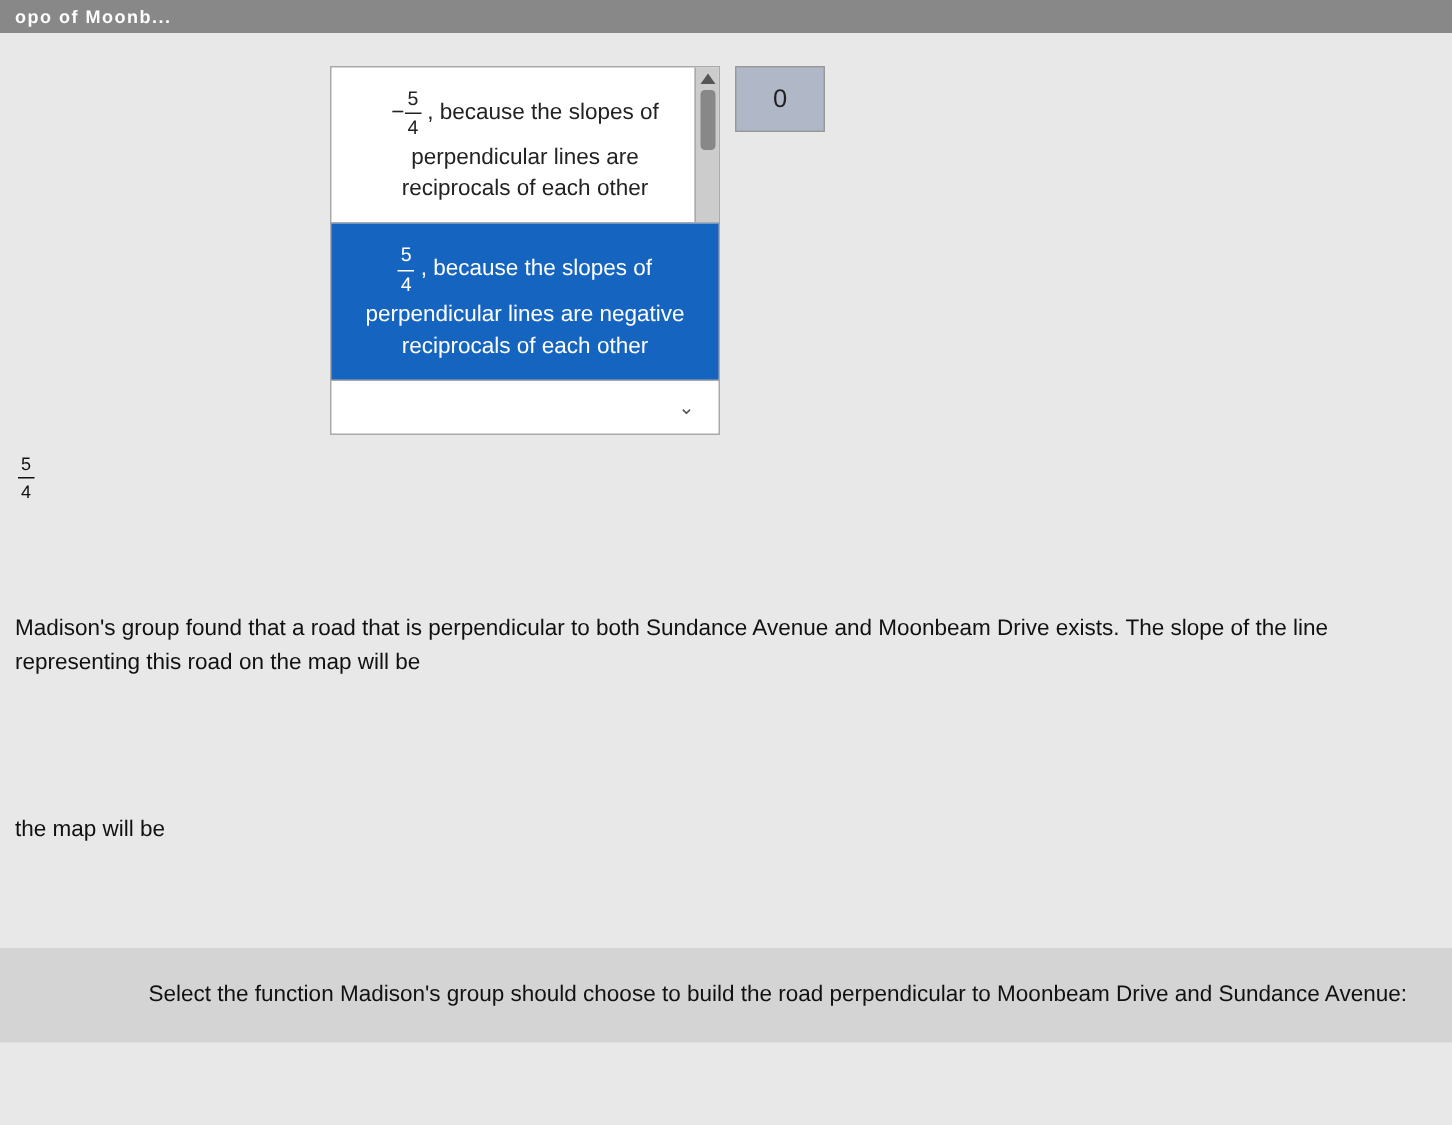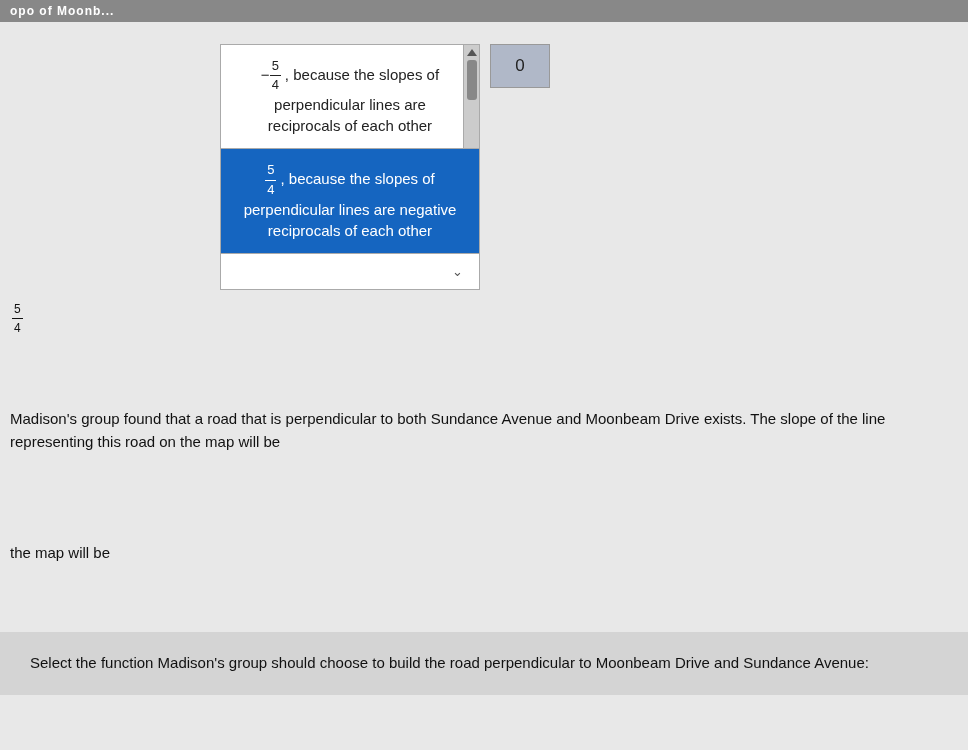--- a/index.html
+++ b/index.html
@@ -262,19 +262,19 @@
     </div>
 
     <div class="text-block" style="top: 385px; left: 10px; right: 10px; line-height:1.55;">
       <span>Madison's group found that a road that is perpendicular to both Sundance Avenue and Moonbeam Drive exists. The slope of the line representing this road on the map will be</span>
     </div>
 
     <div class="text-block" style="top: 520px; left: 10px; width: 220px;">
       <span>the map will be</span>
     </div>
 
-    <div style="position:absolute; top: 610px; left: 0; right: 0; background: #d4d4d4; padding: 20px 30px;">
+    <div style="position:absolute; top: 610px; left: 0; right: 0; background: #d4d4d4; padding: 20px 30px; text-align: right;">
       <p style="font-size:15px; color:#111; line-height:1.5;">Select the function Madison's group should choose to build the road perpendicular to Moonbeam Drive and Sundance Avenue:</p>
     </div>
 
   </div>
 
 </div>
 
 </body></html>

